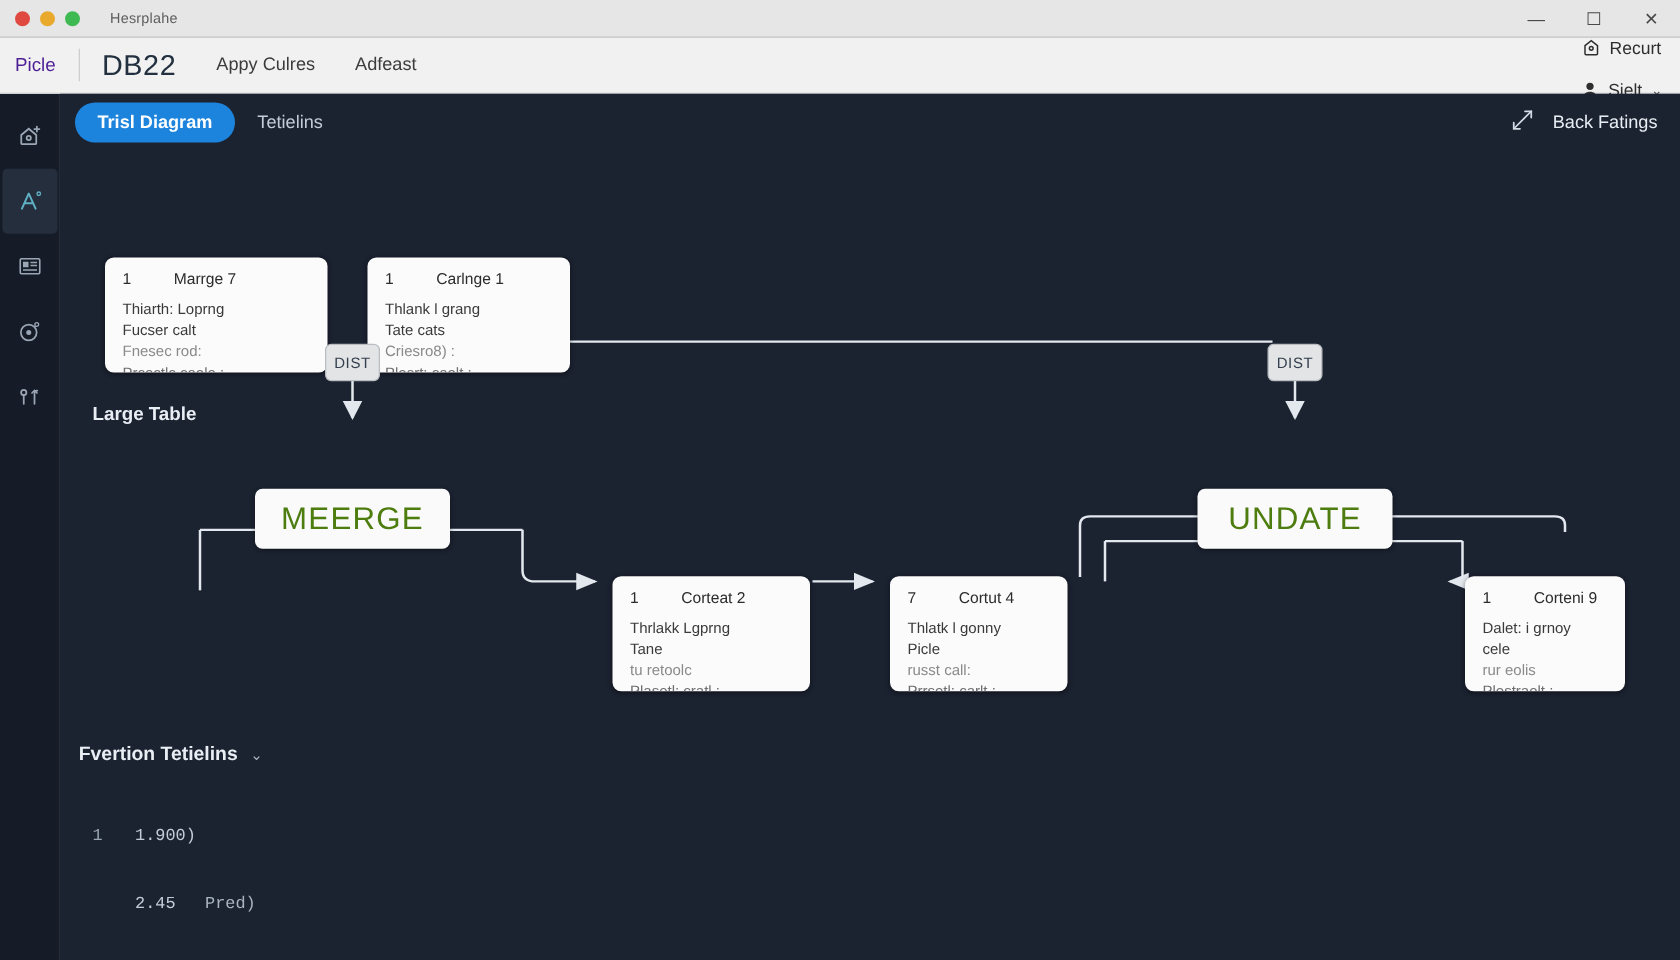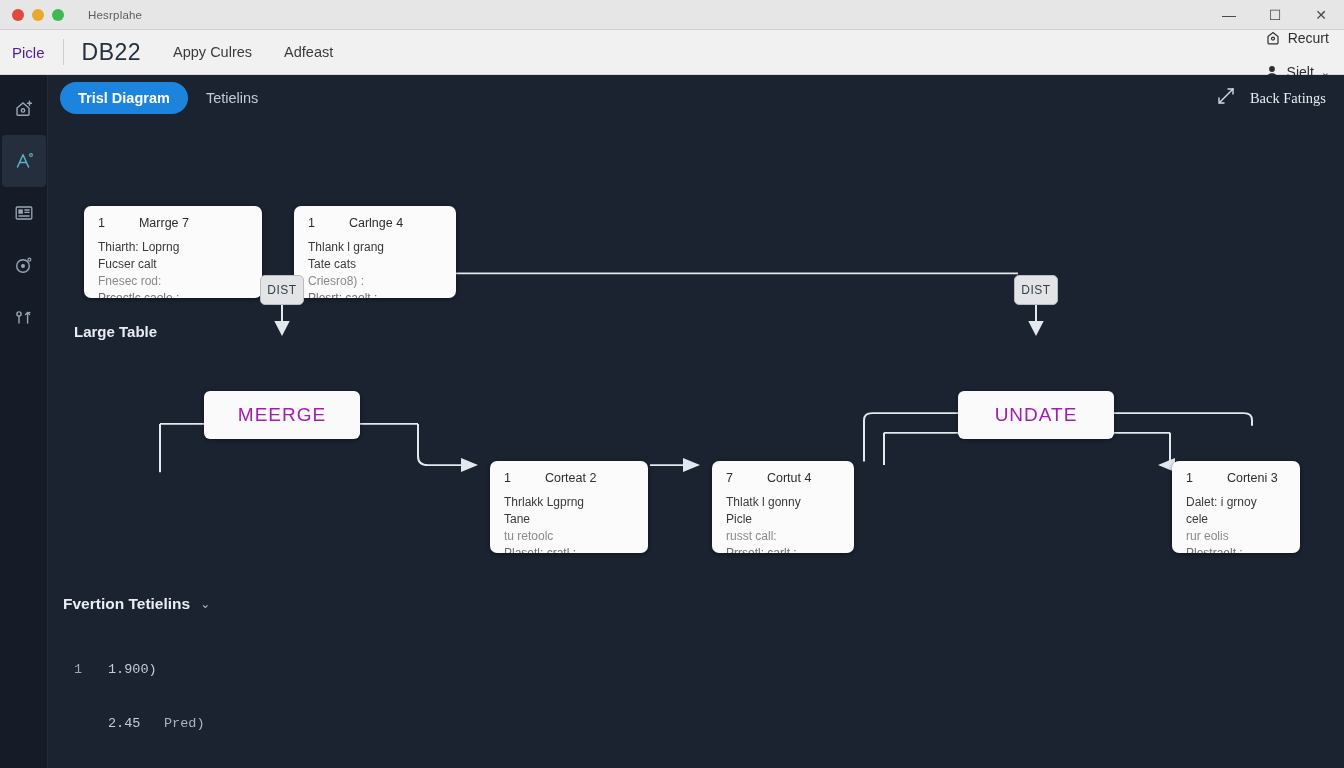--- a/index.html
+++ b/index.html
@@ -93,21 +93,21 @@
     height: 46px; display: flex; align-items: center;
     padding: 0 12px; position: relative;
   }
   .tab {
     font-size: 14.5px; color: #c3ccd8;
     padding: 8px 18px; border-radius: 16px;
   }
   .tab.active { background: #1c84dc; color: #fff; font-weight: 600; }
   .tabbar-right {
     position: absolute; right: 18px; top: 0; height: 46px;
-    display: flex; align-items: center; gap: 14px; font-family: Liberation Serif, serif;
+    display: flex; align-items: center; gap: 14px;
   }
   .tabbar-right .lbl { font-size: 14.5px; color: #e8edf3; }
 
   
   .canvas { position: absolute; left: 0; top: 46px; right: 0; bottom: 0; }
 
   .card {
     position: absolute;
     background: #fbfbfb;
     border-radius: 7px;
@@ -125,21 +125,21 @@
     line-height: 17px; white-space: nowrap;
   }
   .card-line.dim { color: #6e6e6e; }
   .card-line.dimmer { color: #8a8a8a; }
 
   .nodebox {
     position: absolute;
     background: #fafafa;
     border-radius: 6px;
     display: flex; align-items: center; justify-content: center;
-    font-size: 19px; color: #a21caf; letter-spacing: 1px;
+    font-size: 25px; color: #4d7c0f; letter-spacing: 1px;
     box-shadow: 0 1px 4px rgba(0,0,0,.4);
   }
   .chipbox {
     position: absolute;
     background: #e2e4e6;
     border: 1px solid #b9bdc2;
     border-radius: 5px;
     display: flex; align-items: center; justify-content: center;
     font-size: 12px; color: #34404d; letter-spacing: .5px;
   }
@@ -338,21 +338,21 @@
         </div>
         <div class="card-line">Thiarth: Loprng</div>
         <div class="card-line">Fucser calt</div>
         <div class="card-line dimmer">Fnesec rod:</div>
         <div class="card-line dim">Prcectlc caole :</div>
       </div>
 
       <div class="card" style="left:246px; top:85px; width:162px; height:92px;">
         <div class="card-head">
           <span>1</span>
-          <span>Carlnge 4</span>
+          <span>Carlnge 1</span>
         </div>
         <div class="card-line">Thlank l grang</div>
         <div class="card-line">Tate cats</div>
         <div class="card-line dimmer">Criesro8) :</div>
         <div class="card-line dim">Plesrt: caolt :</div>
       </div>
 
       <div class="chipbox" style="left:212px; top:154px; width:44px; height:30px;">DIST</div>
       <div class="chipbox" style="left:966px; top:154px; width:44px; height:30px;">DIST</div>
 
@@ -377,21 +377,21 @@
         </div>
         <div class="card-line">Thlatk l gonny</div>
         <div class="card-line">Picle</div>
         <div class="card-line dimmer">russt call:</div>
         <div class="card-line dim">Prrsetl: carlt :</div>
       </div>
 
       <div class="card" style="left:1124px; top:340px; width:128px; height:92px;">
         <div class="card-head">
           <span>1</span>
-          <span>Corteni 3</span>
+          <span>Corteni 9</span>
         </div>
         <div class="card-line">Dalet: i grnoy</div>
         <div class="card-line">cele</div>
         <div class="card-line dimmer">rur eolis</div>
         <div class="card-line dim">Plestraelt :</div>
       </div>
 
       <div class="collapse-head" style="left:15px; top:474px;">
         <span>Fvertion Tetielins</span>
         <span class="chev">⌄</span>

